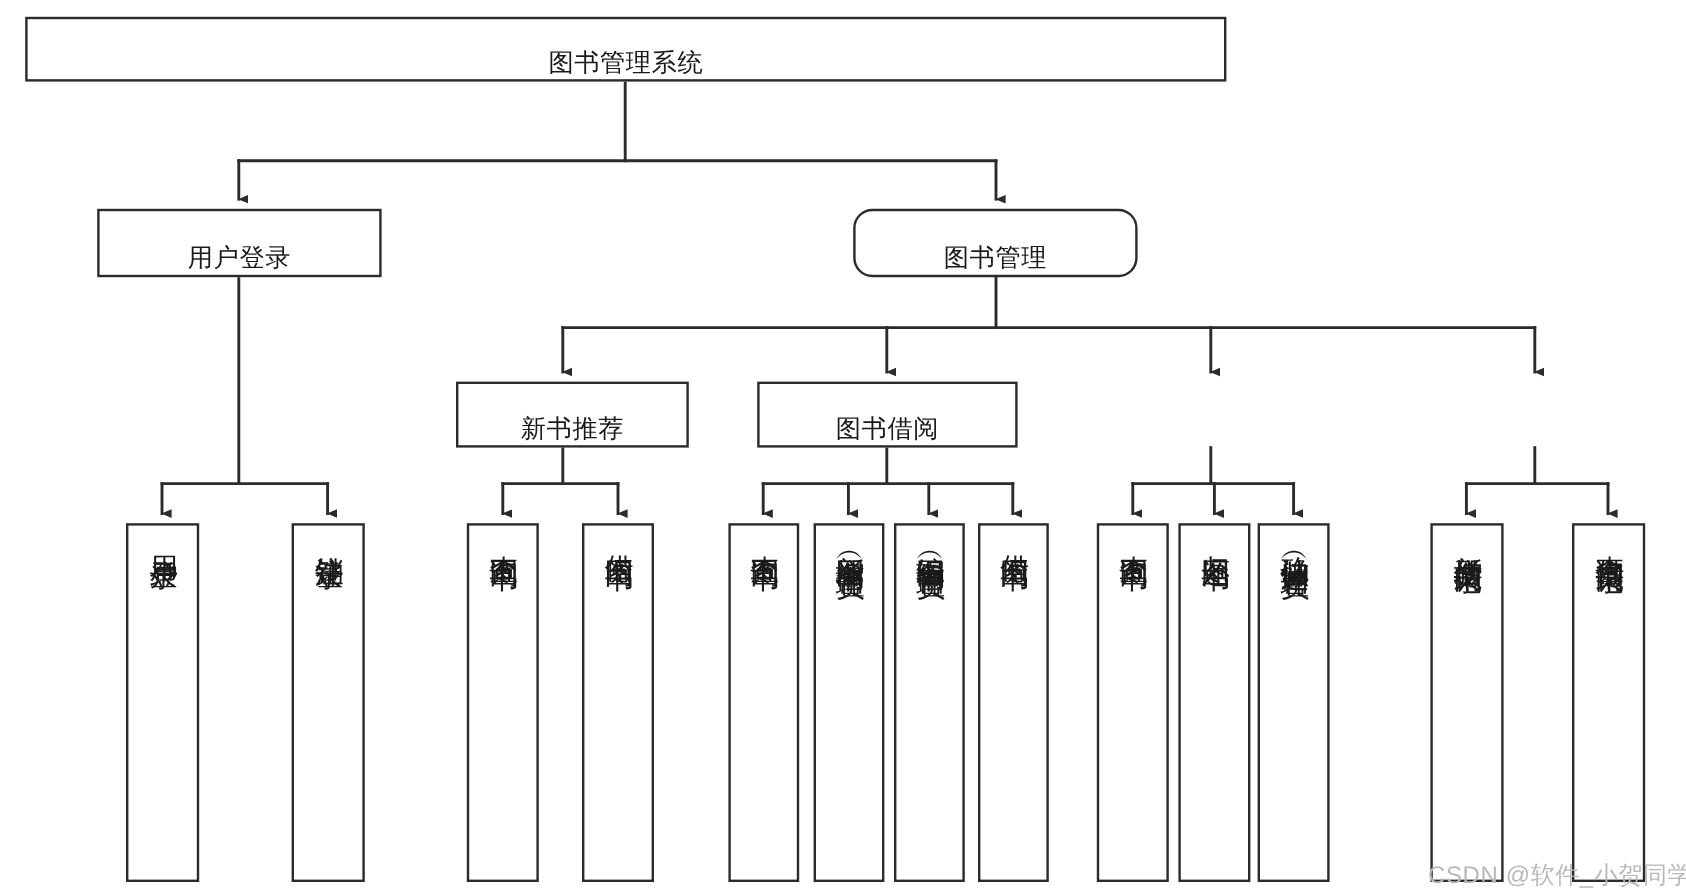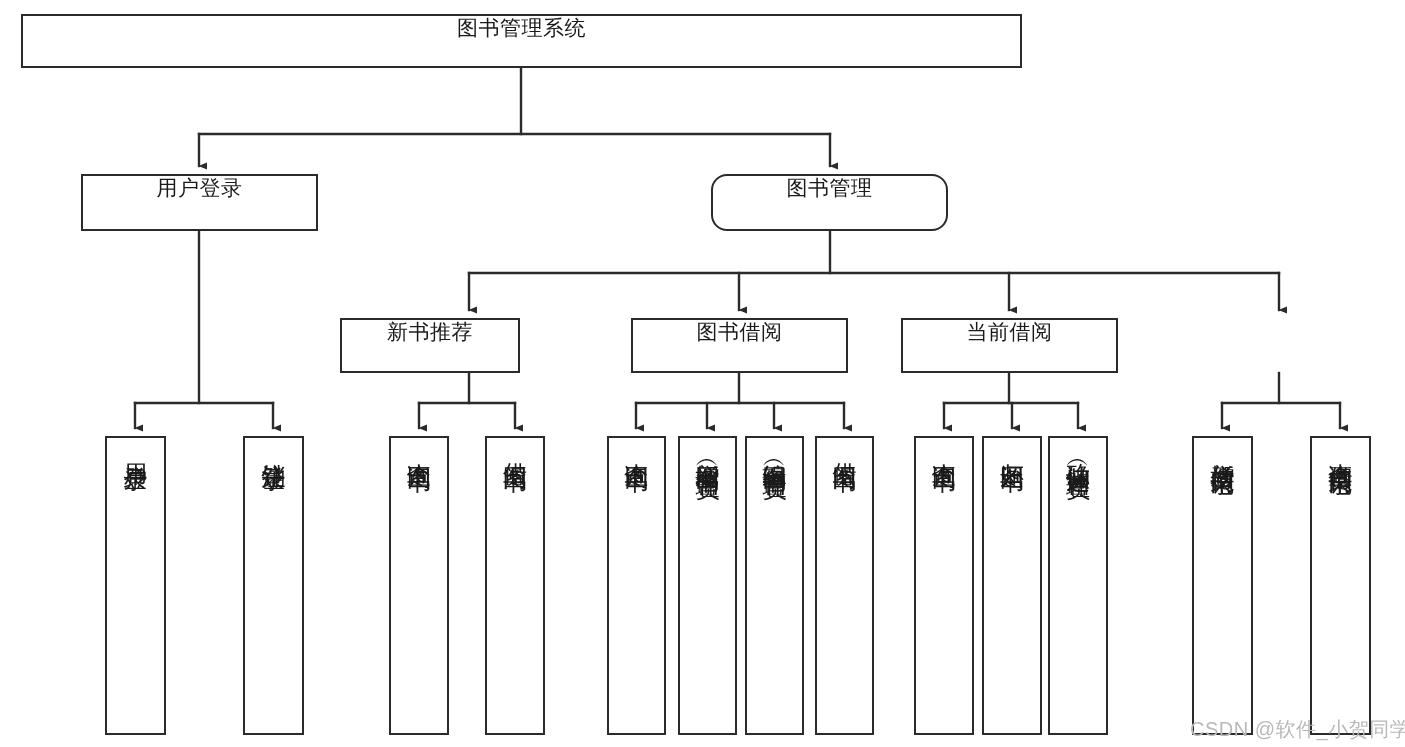--- a/index.html
+++ b/index.html
@@ -23,21 +23,21 @@
     top: 0;
     width: 1405px;
     height: 747px;
   }
   .node-box {
     position: absolute;
     box-sizing: border-box;
     background: #ffffff;
     border: 2px solid #2b2b2b;
     display: flex;
-    align-items: flex-start;
+    align-items: flex-end;
     justify-content: center;
     color: #1a1a1a;
   }
   .node-label {
     display: block;
     text-align: center;
     line-height: 1.18;
     white-space: nowrap;
     color: #1a1a1a;
   }
@@ -127,28 +127,25 @@
     <span class="node-label">图书管理系统</span>
   </div>
 
   <div class="node-box node-horizontal" style="left: 81px; top: 174px; width: 237px; height: 57px;">
     <span class="node-label">用户登录</span>
   </div>
   <div class="node-box node-horizontal" style="left: 711px; top: 174px; width: 237px; height: 57px; border-radius: 16px;">
     <span class="node-label">图书管理</span>
   </div>
 
-  <div class="node-box node-horizontal" style="left: 340px; top: 318px; width: 180px; height: 55px;">
+  <div class="node-box node-horizontal" style="left: 380px; top: 318px; width: 194px; height: 55px;">
     <span class="node-label">新书推荐</span>
   </div>
   <div class="node-box node-horizontal" style="left: 631px; top: 318px; width: 217px; height: 55px;">
     <span class="node-label">图书借阅</span>
-  </div>
-  <div class="node-box node-horizontal" style="left: 901px; top: 318px; width: 217px; height: 55px;">
-    <span class="node-label">当前借阅</span>
   </div>
 
   <div class="node-box node-vertical" style="left: 105px; top: 436px; width: 61px; height: 299px;">
     <span class="node-label">用户登录</span>
   </div>
   <div class="node-box node-vertical" style="left: 243px; top: 436px; width: 61px; height: 299px;">
     <span class="node-label">注销登录</span>
   </div>
   <div class="node-box node-vertical" style="left: 389px; top: 436px; width: 60px; height: 299px;">
     <span class="node-label">查询图书</span>

